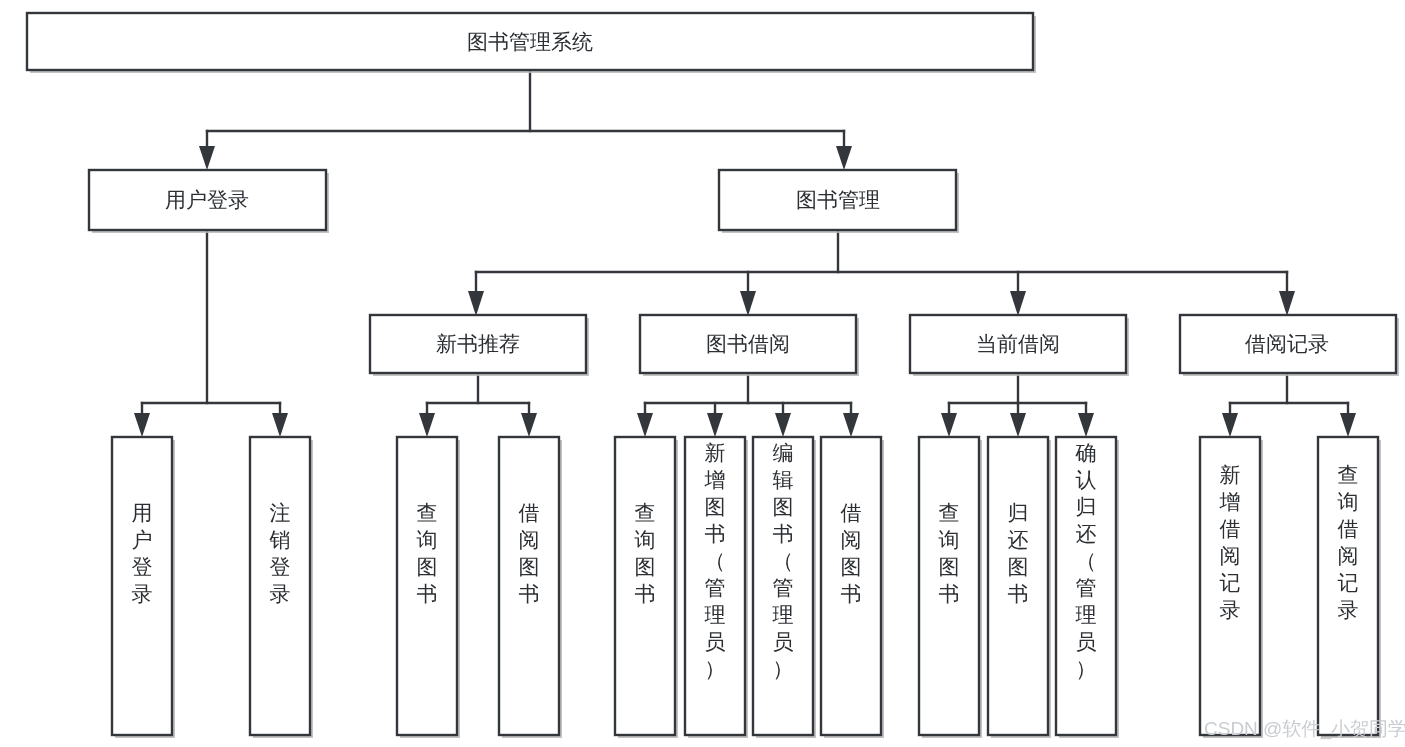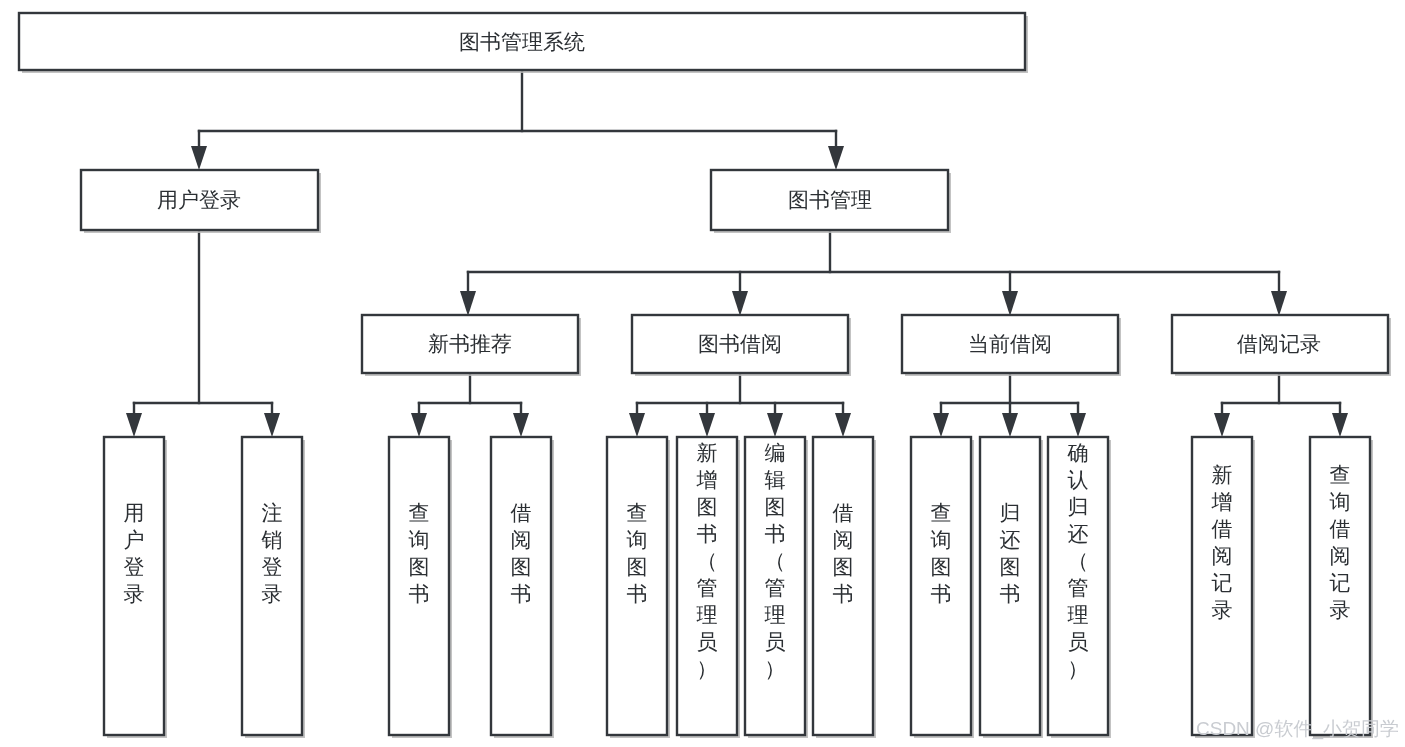--- a/index.html
+++ b/index.html
@@ -9,21 +9,21 @@
   }
   body {
     width: 1405px;
     height: 747px;
     font-family: "Liberation Sans", sans-serif;
     overflow: hidden;
     position: relative;
   }
   #diagram-root {
     position: absolute;
-    left: 0;
+    left: 8px;
     top: 0;
     width: 1127px;
     height: 747px;
   }
   svg.flowchart {
     display: block;
     width: 1405px;
     height: 747px;
   }
   .node-rect {

